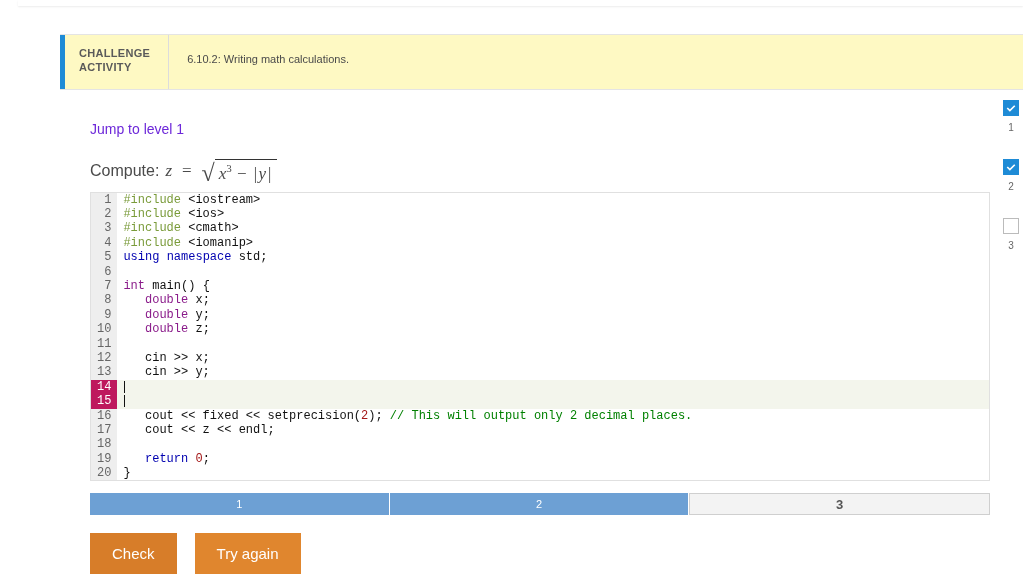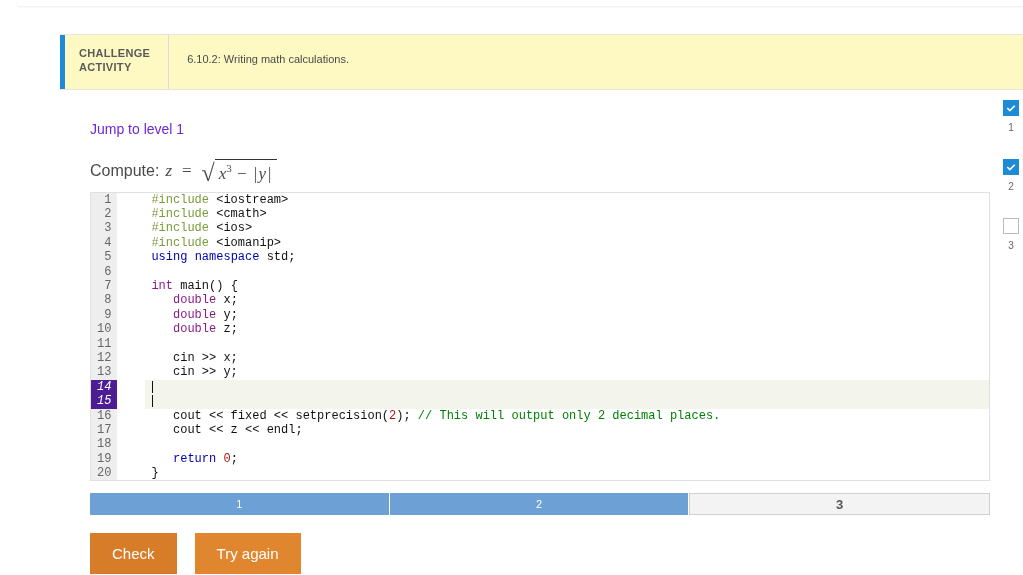--- a/index.html
+++ b/index.html
@@ -19,22 +19,22 @@
   .compute .mathz { font-style: italic; font-family: 'Times New Roman', serif; font-size: 17px; }
   .compute .equals { font-family: 'Times New Roman', serif; font-size: 17px; padding: 0 4px;}
   .compute .radical { display: inline-flex; align-items: center; font-family: 'Times New Roman', serif;}
   .compute .surd { font-size: 24px; line-height: 1; transform: translateY(2px); }
   .compute .radbody { border-top: 1.2px solid #333; padding: 2px 4px 0 4px; font-style: italic; font-size: 17px;}
   .compute .radbody sup { font-size: 11px; font-style: normal; }
   .compute .radbody .bars { padding: 0 1px; }
   .code-block { border: 1px solid #e0e0e0; font-family: Consolas, 'Courier New', monospace; font-size: 12px; line-height: 1.2; display: flex; width: 900px; background: #fff; }
   .gutter { background: #eeeeee; text-align: right; color: #666; user-select: none; }
   .gutter .ln, .code .cl { padding: 0 6px; height: 14.4px; white-space: pre; }
-  .gutter .ln-active { background: #4c1d95; color: #fff; font-style: italic; }
-  .code { flex: 1; padding-left: 28px; }
+  .gutter .ln-active { background: #be185d; color: #fff; }
+  .code { flex: 1; }
   .code .cl { color: #111; }
   .code .cl-active { background: #f3f5ec; position: relative; }
   .code .cl-active::before { content: ''; display: inline-block; border-left: 1.5px solid #111; height: 12px; position: absolute; left: 7px; top: 1px; }
   .tok-pp { color: #7a9b3a; }
   .tok-kw { color: #0000b0; }
   .tok-ty { color: #8a1b8a; }
   .tok-id { color: #111; }
   .tok-cm { color: #008000; }
   .tok-num{ color: #a31515; }
   .swipe { display: flex; width: 900px; margin-top: 12px; }
@@ -100,22 +100,22 @@
             <div class="ln ln-active">14</div>
             <div class="ln ln-active">15</div>
             <div class="ln">16</div>
             <div class="ln">17</div>
             <div class="ln">18</div>
             <div class="ln">19</div>
             <div class="ln">20</div>
           </div>
         <div class="code" id="code">
             <div class="cl"><span class="tok-pp">#include </span><span class="tok-id">&lt;iostream&gt;</span></div>
+            <div class="cl"><span class="tok-pp">#include </span><span class="tok-id">&lt;ios&gt;</span></div>
             <div class="cl"><span class="tok-pp">#include </span><span class="tok-id">&lt;cmath&gt;</span></div>
-            <div class="cl"><span class="tok-pp">#include </span><span class="tok-id">&lt;ios&gt;</span></div>
             <div class="cl"><span class="tok-pp">#include </span><span class="tok-id">&lt;iomanip&gt;</span></div>
             <div class="cl"><span class="tok-kw">using </span><span class="tok-kw">namespace</span><span class="tok-id"> std;</span></div>
             <div class="cl"><span class="tok-id"></span></div>
             <div class="cl"><span class="tok-ty">int</span><span class="tok-id"> main() {</span></div>
             <div class="cl"><span class="tok-id">   </span><span class="tok-ty">double</span><span class="tok-id"> x;</span></div>
             <div class="cl"><span class="tok-id">   </span><span class="tok-ty">double</span><span class="tok-id"> y;</span></div>
             <div class="cl"><span class="tok-id">   </span><span class="tok-ty">double</span><span class="tok-id"> z;</span></div>
             <div class="cl"><span class="tok-id"></span></div>
             <div class="cl"><span class="tok-id">   cin &gt;&gt; x;</span></div>
             <div class="cl"><span class="tok-id">   cin &gt;&gt; y;</span></div>

